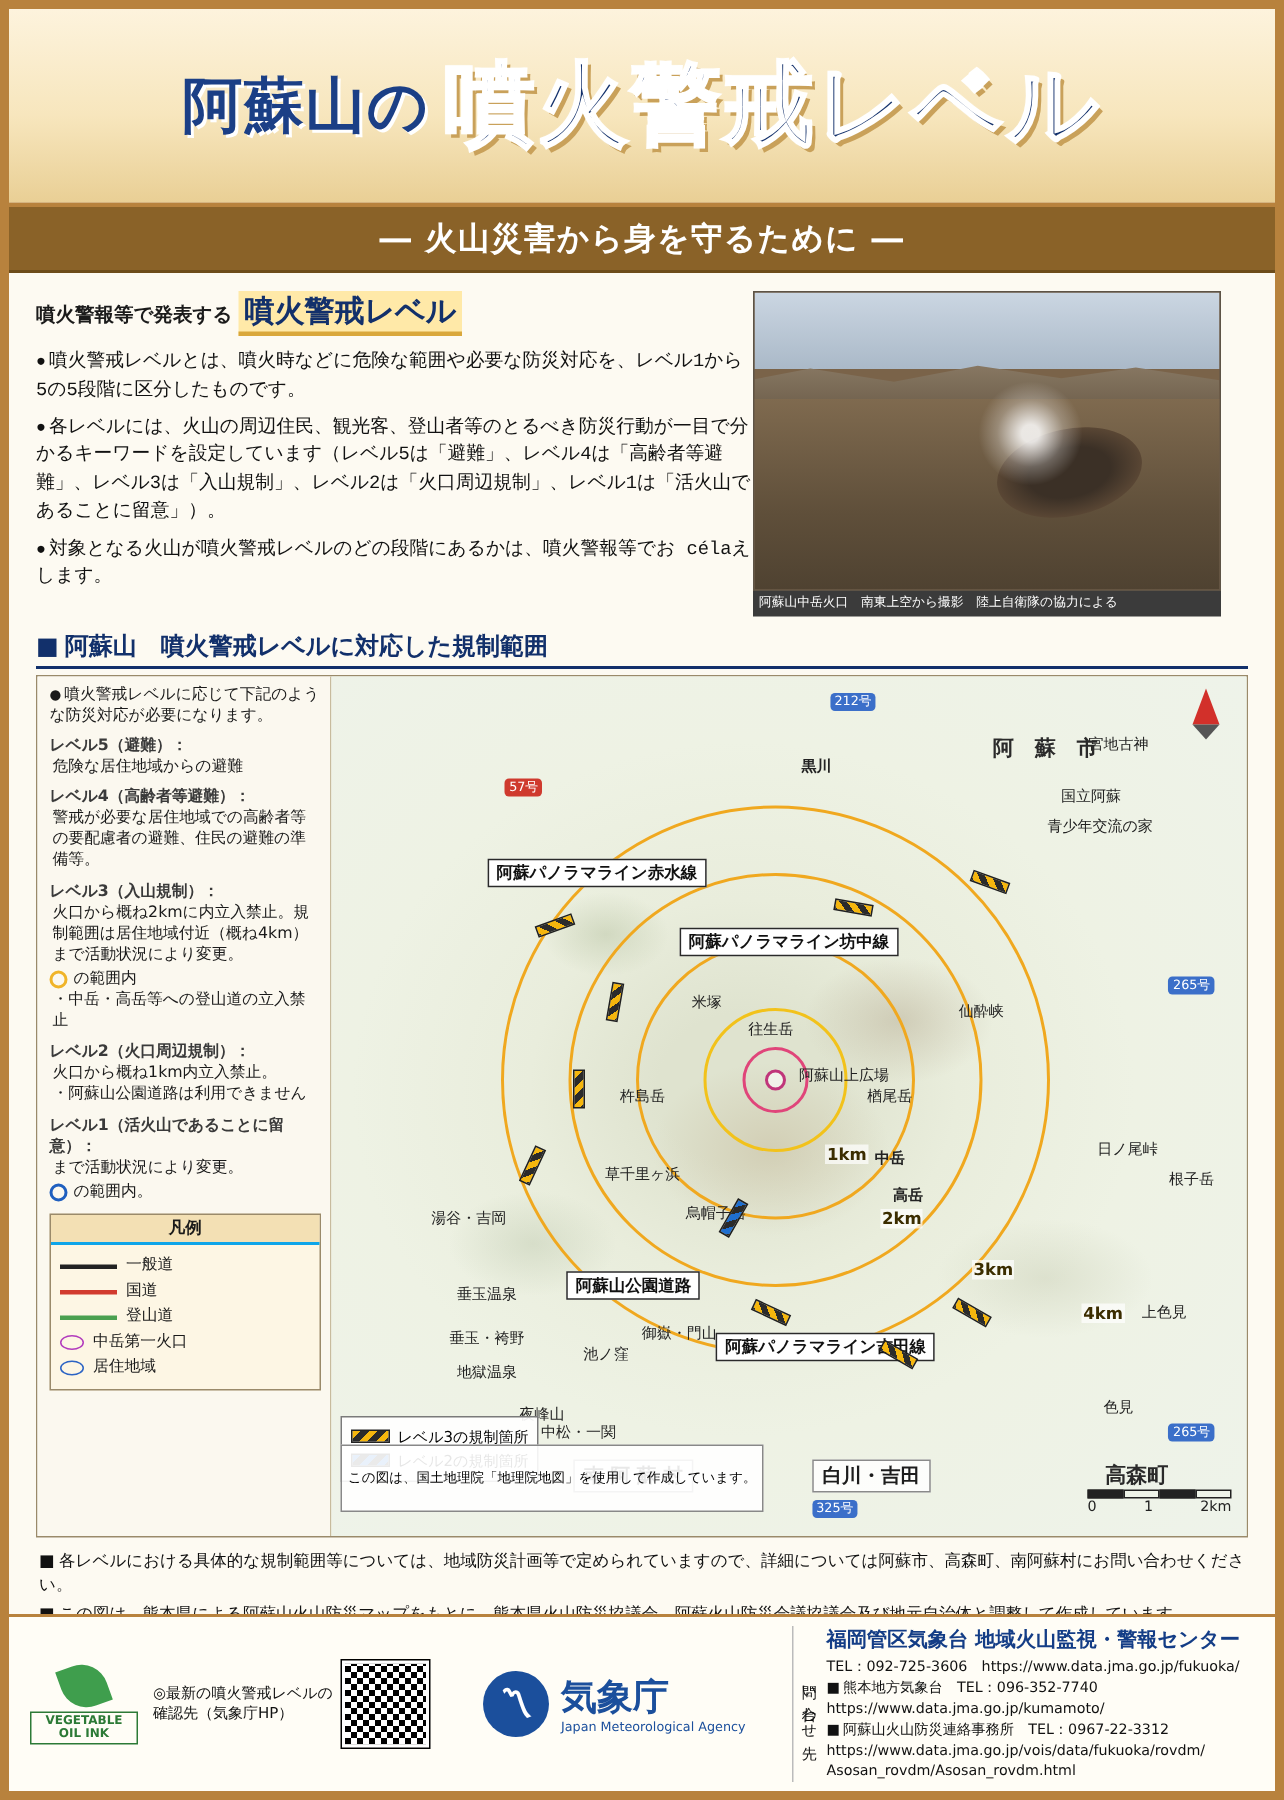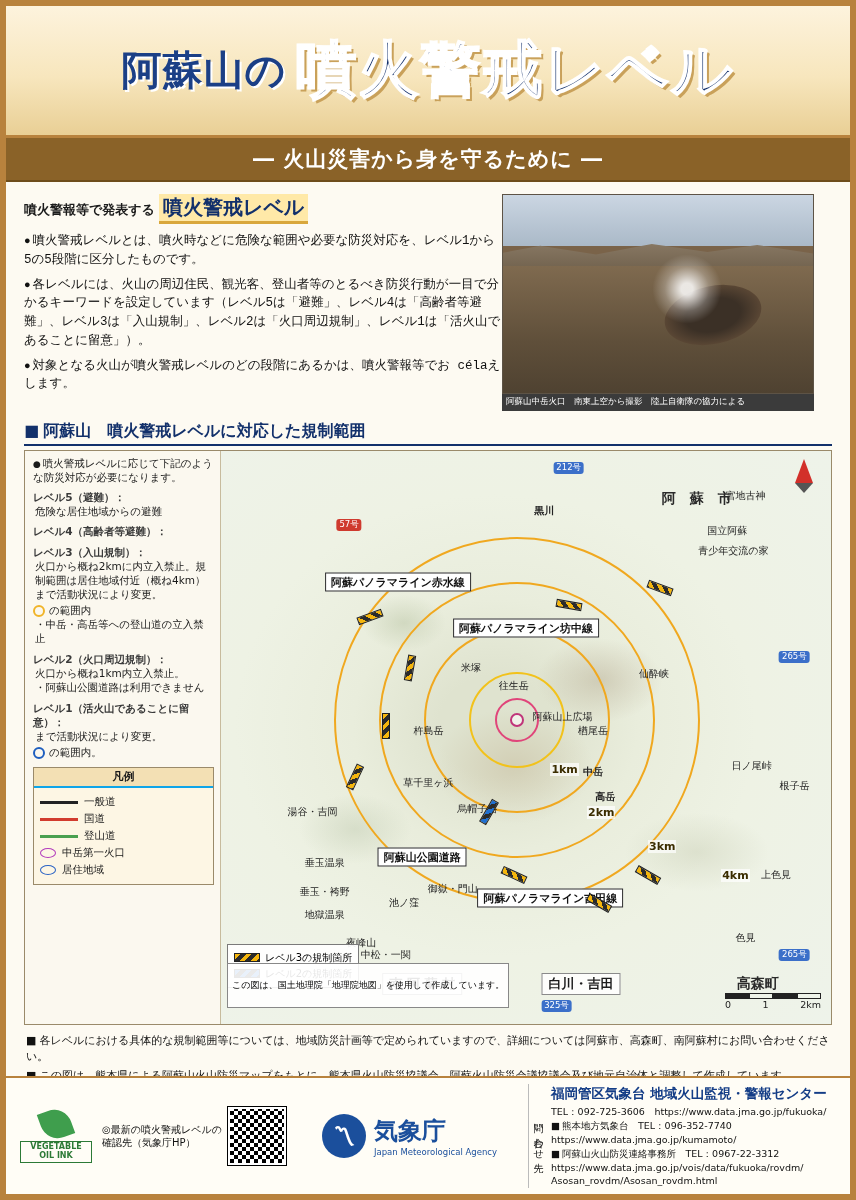--- a/index.html
+++ b/index.html
@@ -432,20 +432,21 @@
     <div class="levels-col">
       <div class="lead">噴火警戒レベルに応じて下記のような防災対応が必要になります。</div>
 
       <div class="lvl">
         <div class="ttl">レベル5（避難）：</div>
         <div class="body">危険な居住地域からの避難</div>
       </div>
 
       <div class="lvl">
         <div class="ttl">レベル4（高齢者等避難）：</div>
+        <div class="body">警戒が必要な居住地域での高齢者等の要配慮者の避難、住民の避難の準備等。</div>
       </div>
 
       <div class="lvl">
         <div class="ttl">レベル3（入山規制）：</div>
         <div class="body">火口から概ね2kmに内立入禁止。規制範囲は居住地域付近（概ね4km）まで活動状況により変更。</div>
         <div class="swatch-line">
           <span class="ring-y"></span>
           <span>の範囲内</span>
         </div>
         <div class="body">・中岳・高岳等への登山道の立入禁止</div>

